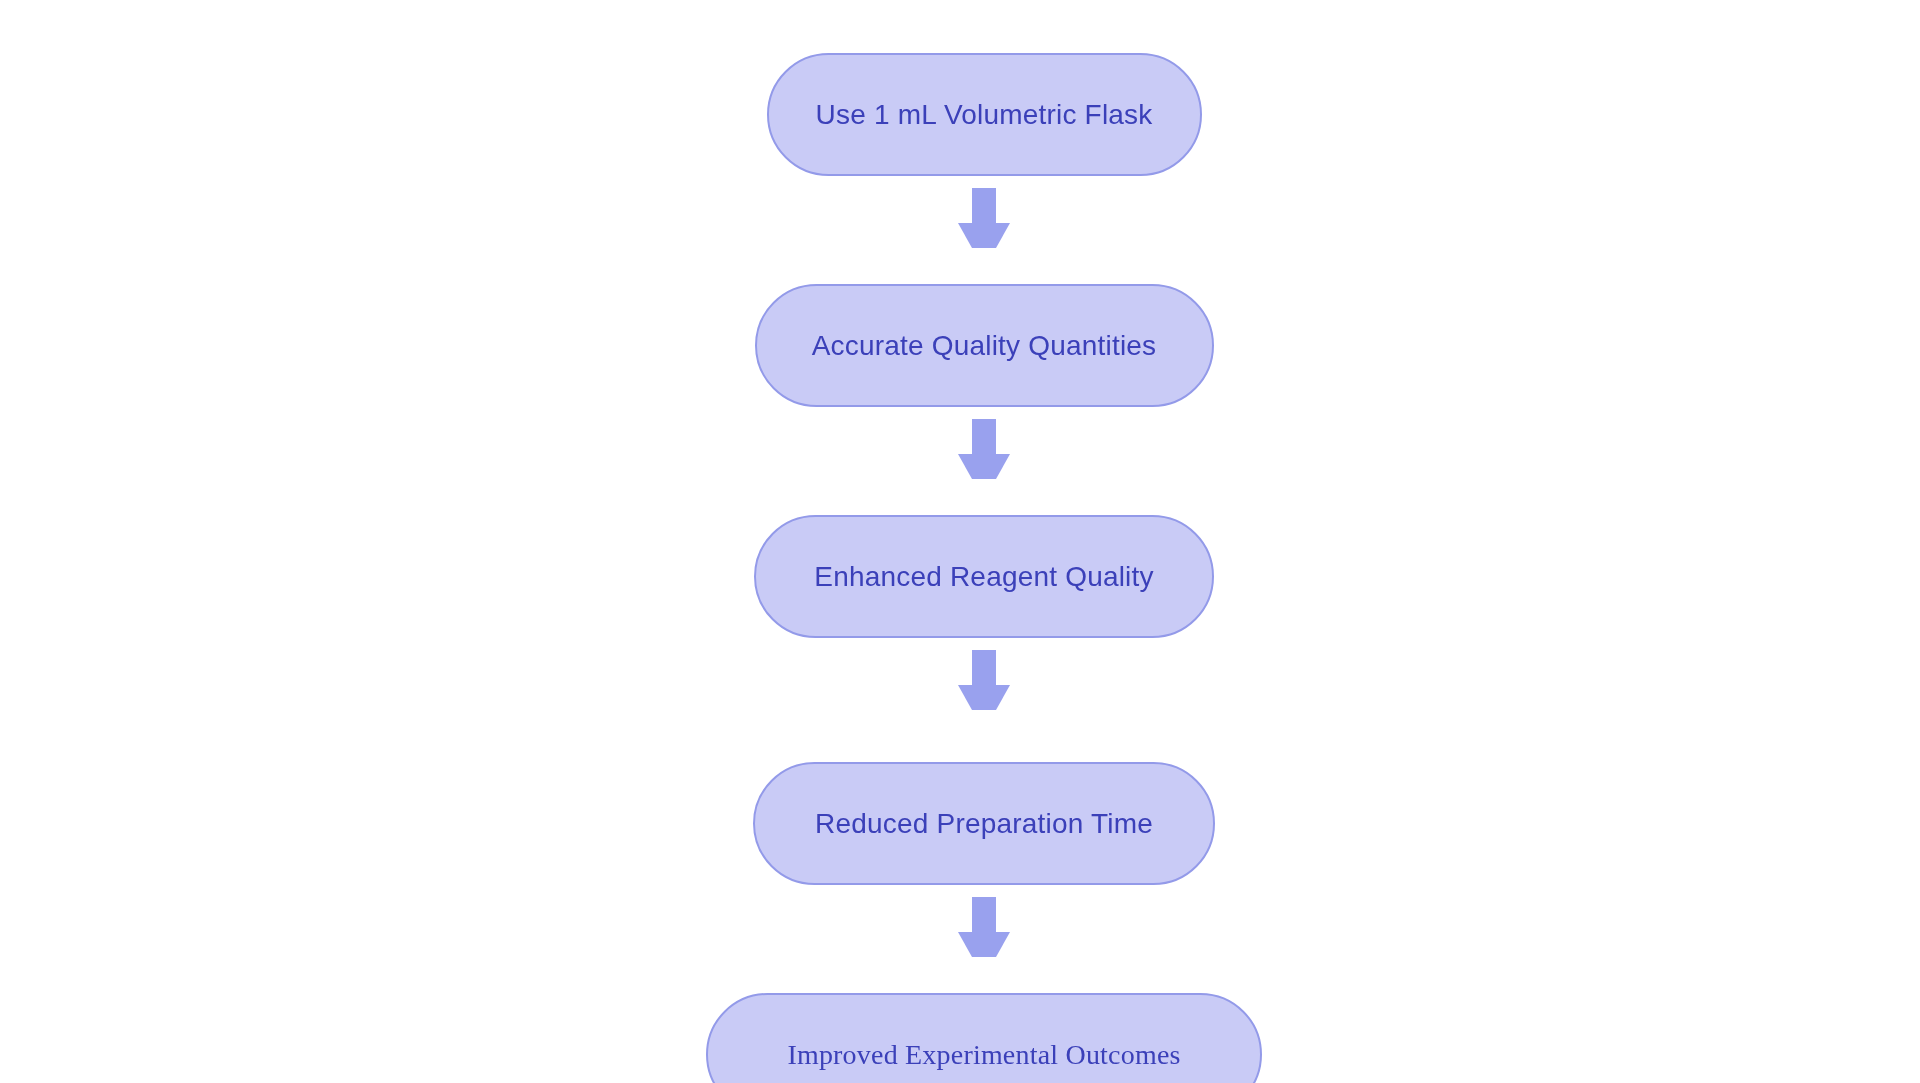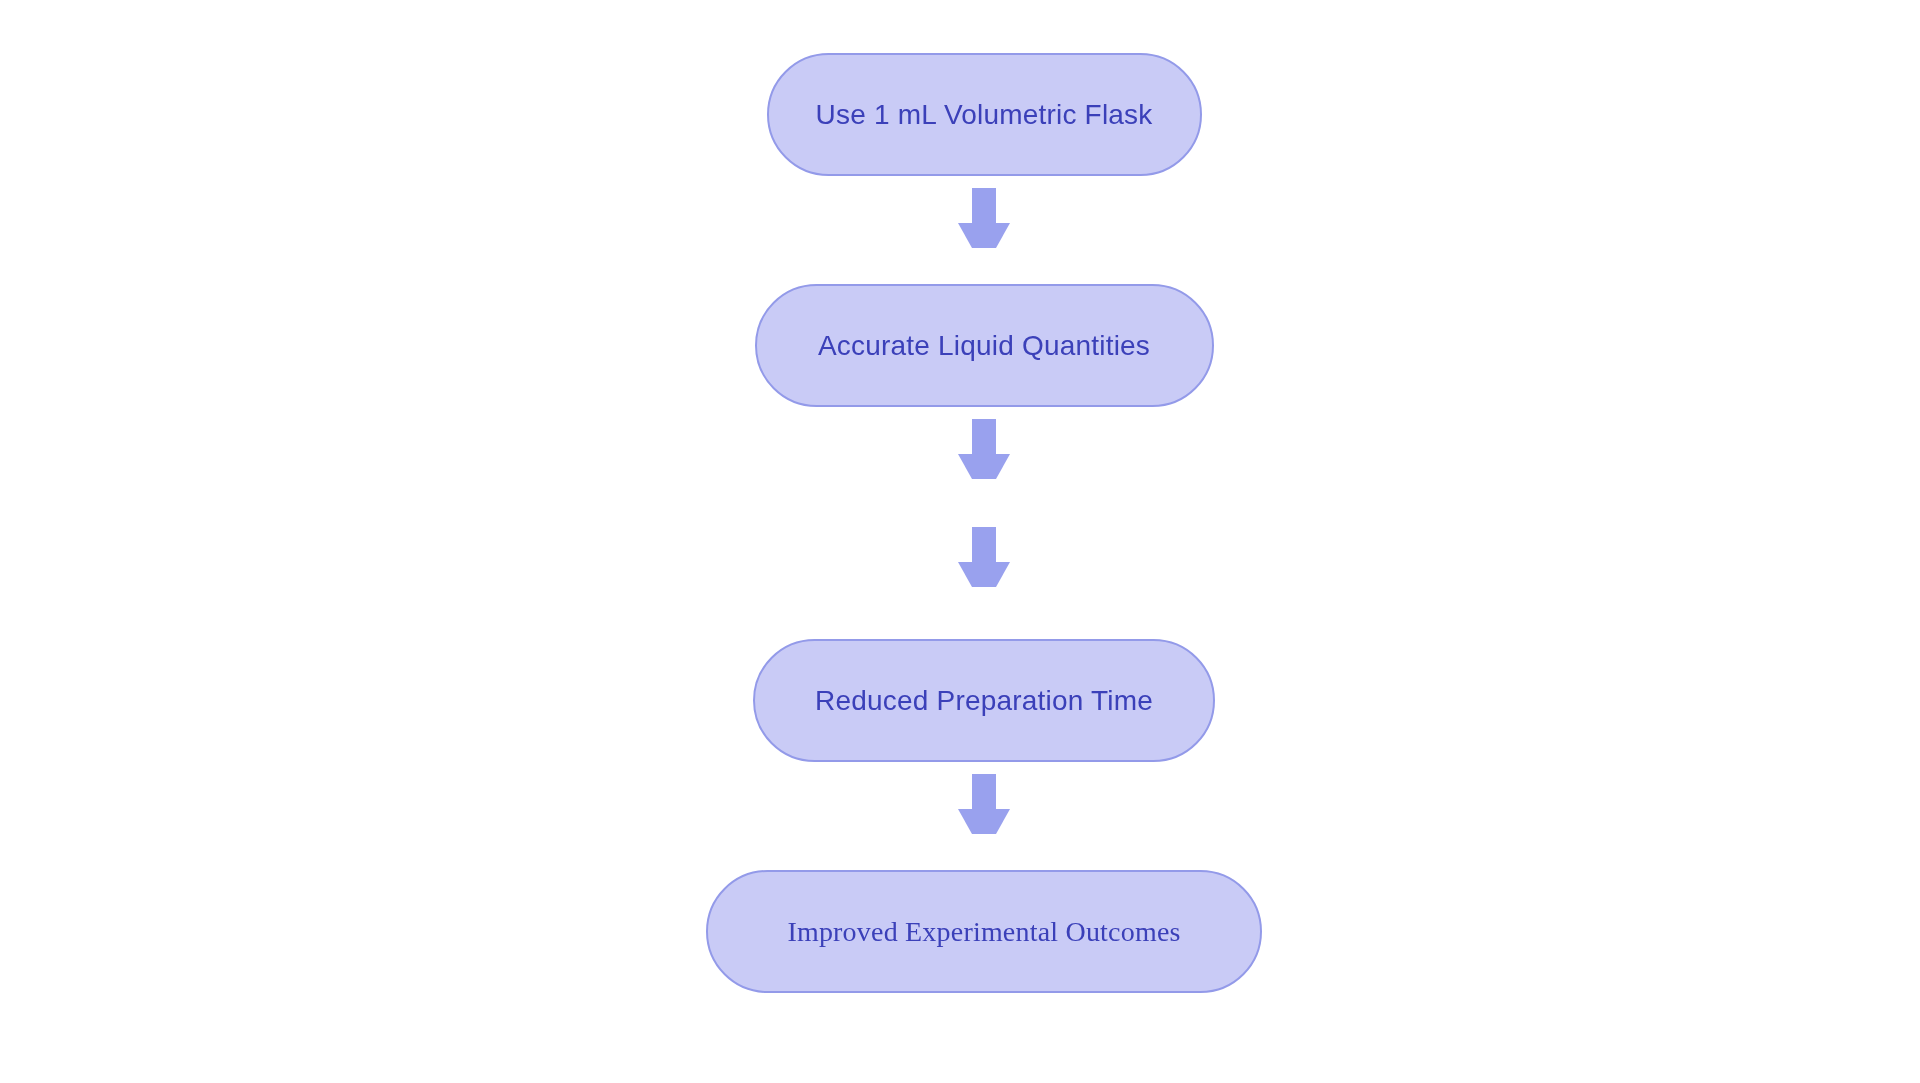--- a/index.html
+++ b/index.html
@@ -84,28 +84,31 @@
     <div class="node node-1">
       <span class="node-label">Use 1 mL Volumetric Flask</span>
     </div>
 
     <div class="arrow">
       <div class="arrow-shaft"></div>
       <div class="arrow-head"></div>
     </div>
 
     <div class="node node-2">
-      <span class="node-label">Accurate Liquid Quantities</span>
+      <span class="node-label">Accurate Quality Quantities</span>
     </div>
 
     <div class="arrow">
       <div class="arrow-shaft"></div>
       <div class="arrow-head"></div>
     </div>
 
+    <div class="node node-3">
+      <span class="node-label">Enhanced Reagent Quality</span>
+    </div>
 
     <div class="arrow">
       <div class="arrow-shaft"></div>
       <div class="arrow-head"></div>
     </div>
 
     <div class="node node-4">
       <span class="node-label">Reduced Preparation Time</span>
     </div>
 

